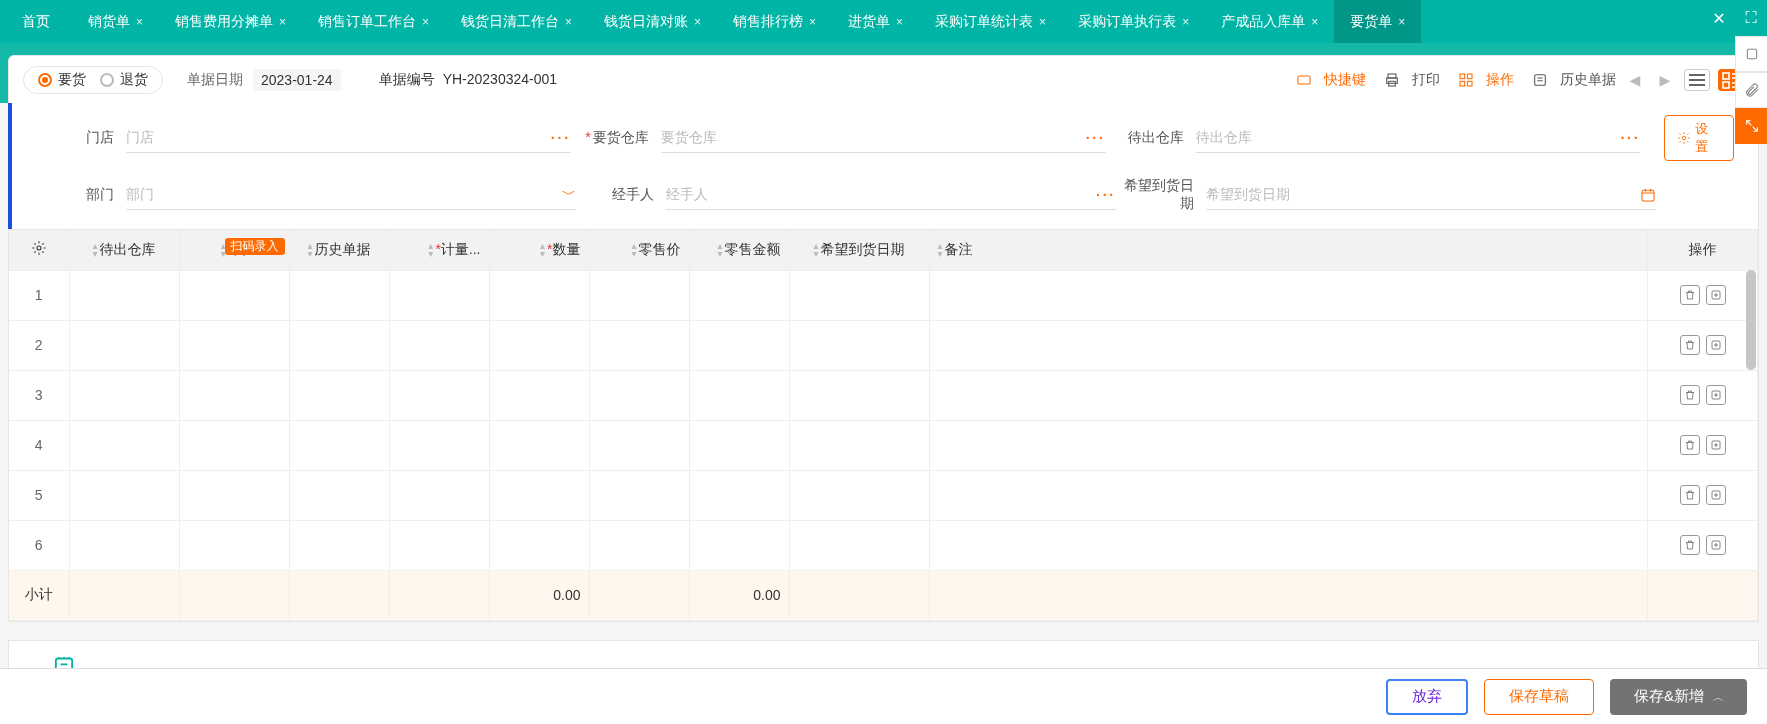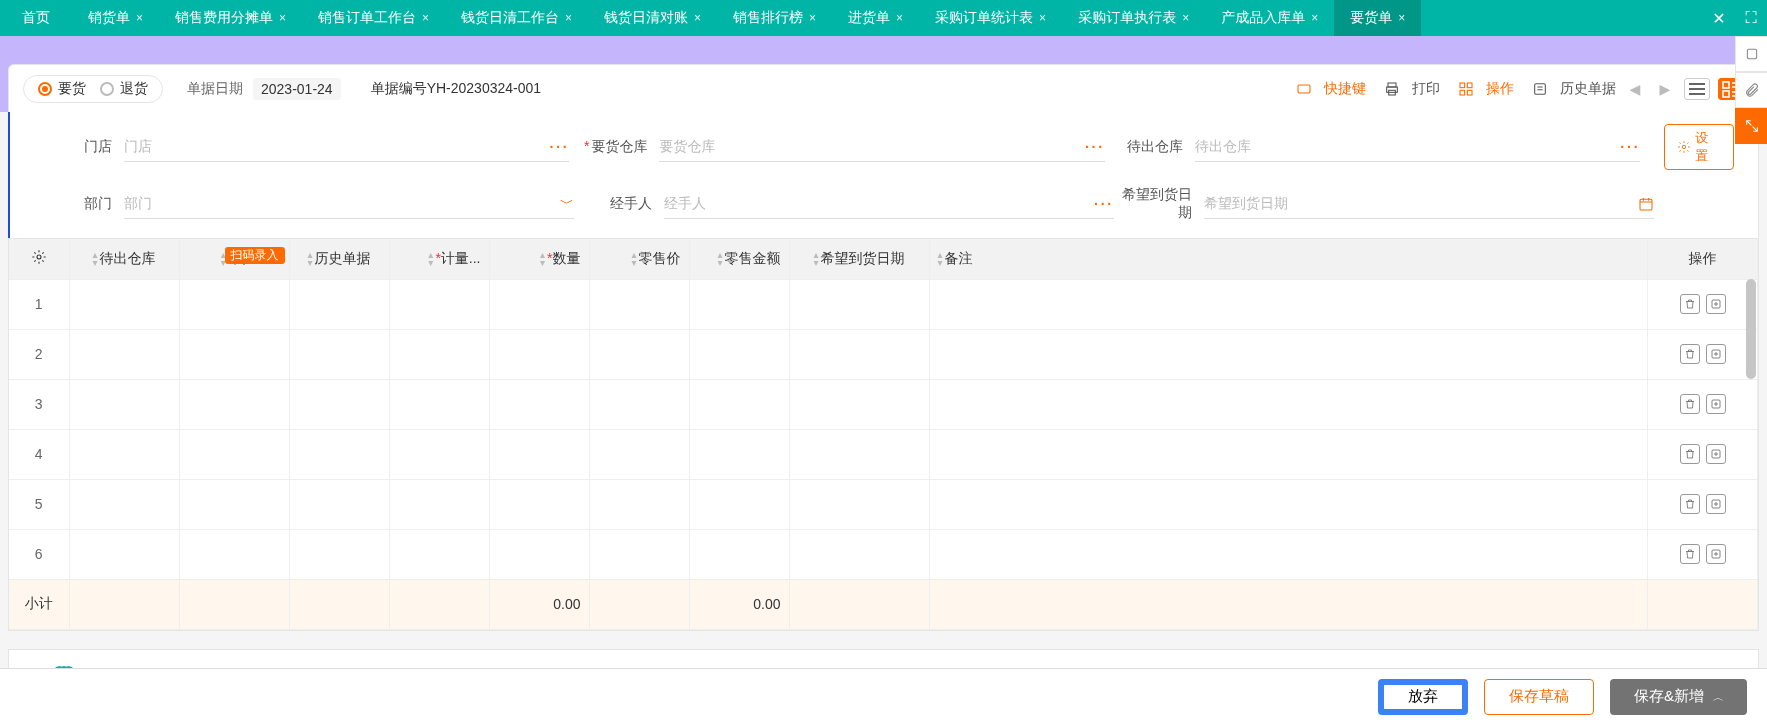--- a/index.html
+++ b/index.html
@@ -1,49 +1,49 @@
 <!DOCTYPE html>
 <html><head>
 <meta charset="utf-8">
 <style>
 * { margin:0; padding:0; box-sizing:border-box; font-family:"Microsoft YaHei","PingFang SC",Arial,sans-serif; }
 html,body { width:1767px; height:724px; background:#f5f5f5; overflow:hidden; font-size:14px; color:#333; }
 
 
-.tabbar { height:36px; background:#00b5a5; display:flex; align-items:stretch; color:#fff; position:relative; }
+.tabbar { height:43px; background:#00b5a5; display:flex; align-items:stretch; color:#fff; position:relative; }
 .tab { display:flex; align-items:center; padding:0 16px; cursor:pointer; position:relative; white-space:nowrap; }
 .tab.home { padding:0 22px; }
 .tab.active { background:#009688; }
 .tab .close { margin-left:6px; font-size:12px; opacity:.9; }
 .tabbar-right { position:absolute; right:0; top:0; height:36px; display:flex; align-items:center; }
 .tabbar-right .sysbtn { width:32px; height:36px; display:flex; align-items:center; justify-content:center; cursor:pointer; font-size:16px; }
 
 
-.subbar-outer { background:#c4b5fd; padding-top:28px; }
+.subbar-outer { background:#14b8a6; padding-top:12px; }
 .subbar { height:48px; background:#fff; margin:0 8px; border-radius:6px 6px 0 0; display:flex; align-items:center; padding:0 14px; border:1px solid #e5e5e5; border-bottom:none; }
 .subbar .radiogrp { display:flex; align-items:center; gap:14px; border:1px solid #e5e5e5; border-radius:16px; padding:4px 14px; }
 .radio { display:flex; align-items:center; gap:6px; cursor:pointer; font-size:14px; }
 .radio-dot { width:14px; height:14px; border-radius:50%; border:2px solid #bbb; display:inline-flex; align-items:center; justify-content:center; }
 .radio.checked .radio-dot { border-color:#ff6a00; }
 .radio.checked .radio-dot::after { content:""; width:6px; height:6px; border-radius:50%; background:#ff6a00; }
 .subbar .lbl { color:#666; margin-left:24px; }
 .subbar .date { margin-left:10px; padding:3px 8px; background:#f5f5f5; border-radius:3px; color:#333; }
 .subbar .cal { margin-left:6px; color:#ff6a00; cursor:pointer; display:inline-flex; }
 .subbar .docno { margin-left:24px; color:#666; }
-.subbar .docno span { color:#333; }
+.subbar .docno span { color:#333; margin-left:8px; }
 .subbar .spacer { flex:1; }
 .tbtn { display:flex; align-items:center; gap:12px; color:#555; margin-left:18px; cursor:pointer; font-size:14px; }
 .tbtn.orange { color:#ff6a00; }
 .tbtn svg { width:16px; height:16px; }
 .navbtn { width:22px; height:22px; display:flex; align-items:center; justify-content:center; color:#bbb; margin-left:8px; cursor:pointer; }
 .viewbtn { width:26px; height:22px; border:1px solid #ccc; border-radius:3px; margin-left:8px; display:flex; align-items:center; justify-content:center; cursor:pointer; }
 .viewbtn.active { background:#ff6a00; border-color:#ff6a00; color:#fff; }
 
 
-.form-area { background:#fff; margin:0 8px; padding:12px 24px 16px; border-left:2px solid #1d4ed8; border-right:1px solid #e5e5e5; }
+.form-area { background:#fff; margin:0 8px; padding:12px 24px 16px; border-left:4px solid #1d4ed8; border-right:1px solid #e5e5e5; }
 .form-row { display:flex; align-items:center; margin-bottom:16px; }
 .fgrp { display:flex; align-items:center; width:540px; }
 .fgrp .flabel { width:90px; text-align:right; color:#555; padding-right:12px; }
 .fgrp .req { color:#e33; margin-right:2px; }
 .fgrp .finput { flex:1; border-bottom:1px solid #ddd; height:30px; display:flex; align-items:center; justify-content:space-between; color:#bbb; cursor:pointer; }
 .fgrp .finput .ph { color:#bbb; }
 .fgrp .finput .more { color:#ff6a00; letter-spacing:2px; font-weight:bold; }
 .fgrp .finput .chev { color:#ff6a00; }
 .fgrp .finput .cal2 { color:#ff6a00; display:inline-flex; }
 .btn-setting { border:1px solid #ff6a00; color:#ff6a00; border-radius:4px; padding:4px 12px; margin-left:24px; cursor:pointer; display:flex; align-items:center; gap:4px; font-size:13px; }
@@ -74,21 +74,21 @@
 
 .remarks { margin:18px 8px 0; background:#fff; border:1px solid #e5e5e5; display:flex; align-items:center; padding:14px 20px; }
 .remarks-icon { display:flex; flex-direction:column; align-items:center; color:#00b5a5; width:70px; }
 .remarks-icon svg { width:28px; height:28px; }
 .remarks-label { font-size:13px; color:#555; margin-top:4px; }
 .remarks-input { flex:1; border-bottom:1px solid #ddd; height:34px; color:#bbb; display:flex; align-items:center; padding-left:6px; margin-left:10px; }
 
 
 .footer { position:fixed; left:0; bottom:0; width:1767px; height:56px; background:#fff; border-top:1px solid #ddd; display:flex; align-items:center; justify-content:flex-end; padding-right:20px; gap:16px; }
 .btn { height:36px; padding:0 24px; border-radius:4px; display:flex; align-items:center; cursor:pointer; font-size:15px; }
-.btn-ghost { border:6px solid #3b82f6; color:#000000; background:#fff; }
+.btn-ghost { border:2px solid #3b82f6; color:#6d28d9; background:#fff; }
 .btn-outline { border:1px solid #ff6a00; color:#ff6a00; background:#fff; }
 .btn-primary { background:#737373; color:#fff; }
 .btn-primary .caret { margin-left:8px; font-size:11px; }
 
 
 .rail { position:fixed; right:0; top:36px; width:32px; display:flex; flex-direction:column; }
 .rail .ritem { width:32px; height:36px; display:flex; align-items:center; justify-content:center; border:1px solid #e5e5e5; border-right:none; background:#fff; color:#888; cursor:pointer; }
 .rail .ritem.active { background:#ff6a00; color:#fff; border-color:#ff6a00; }
 
 

